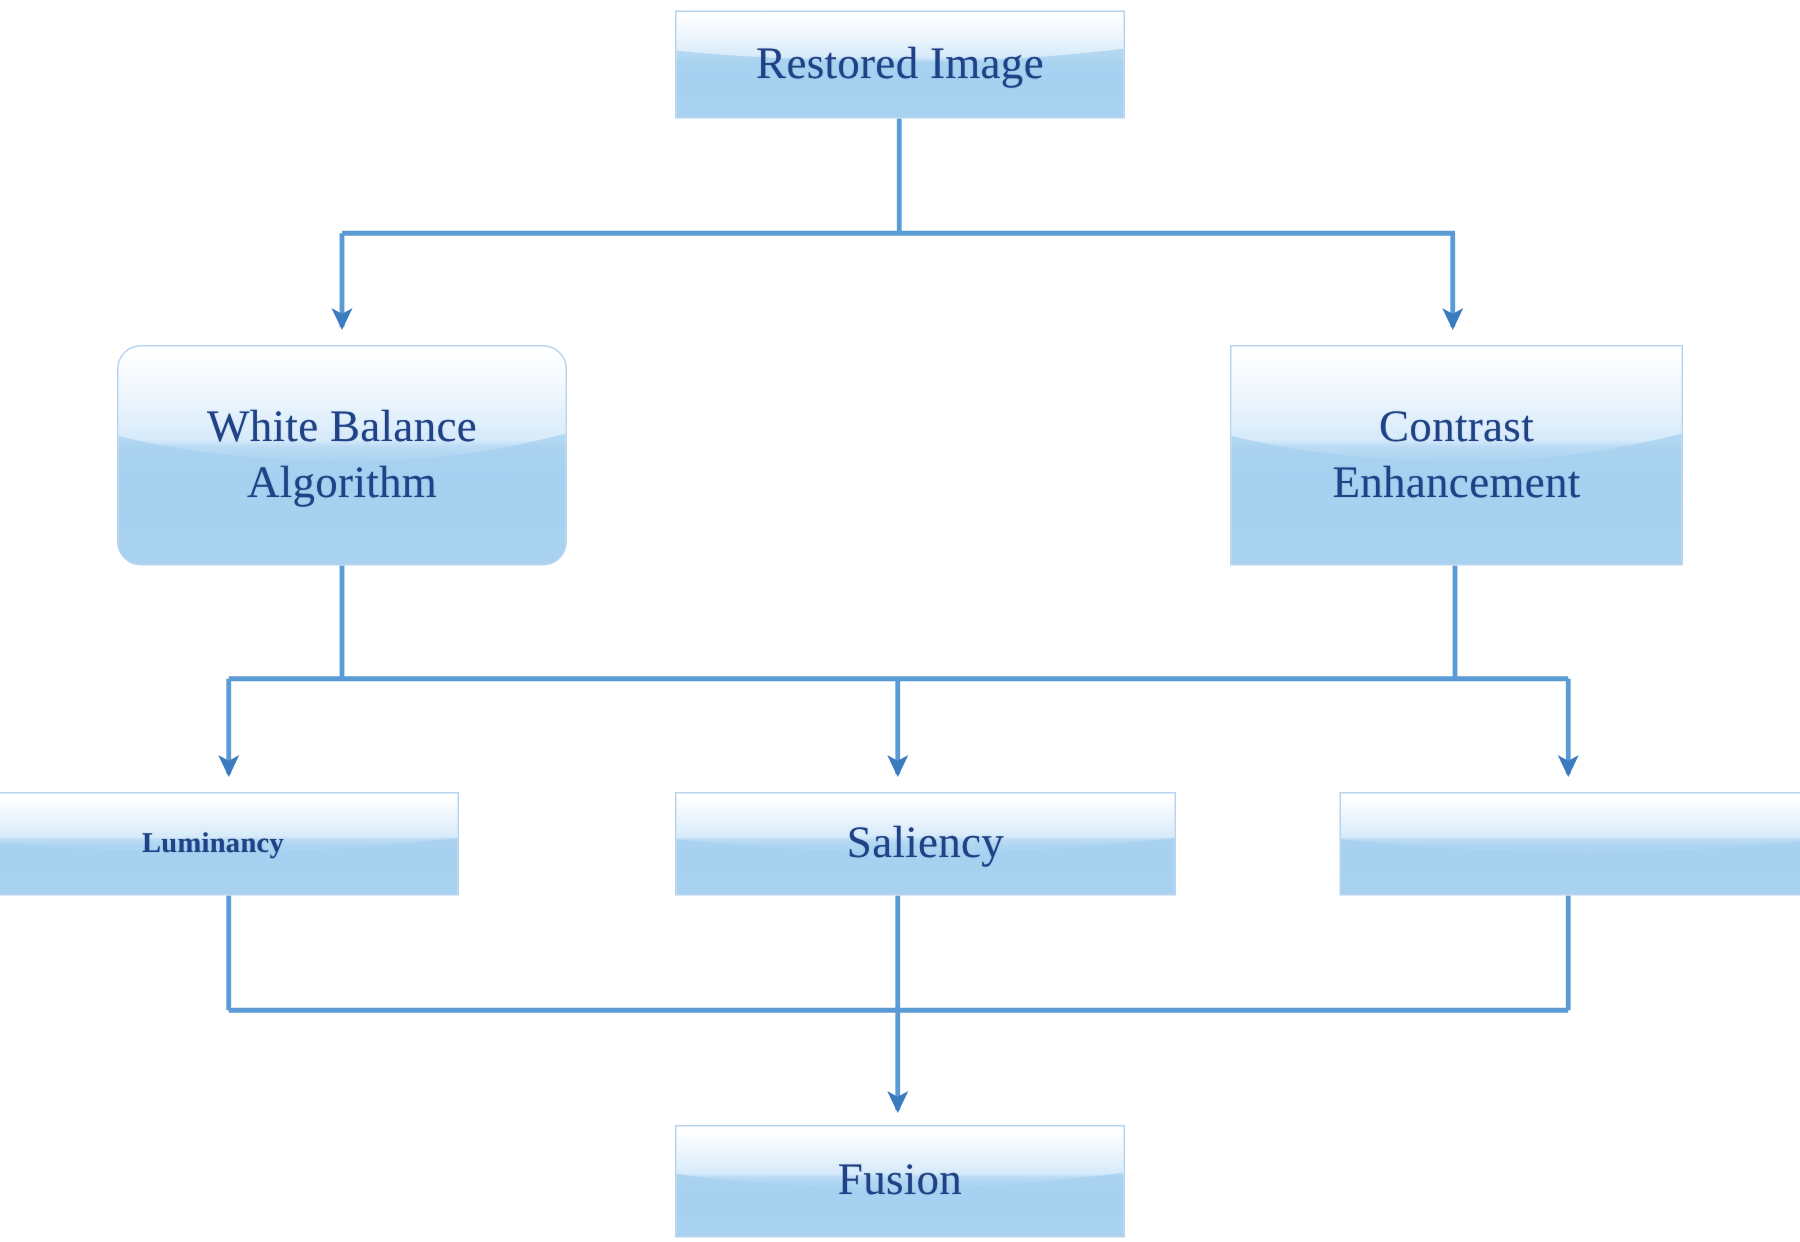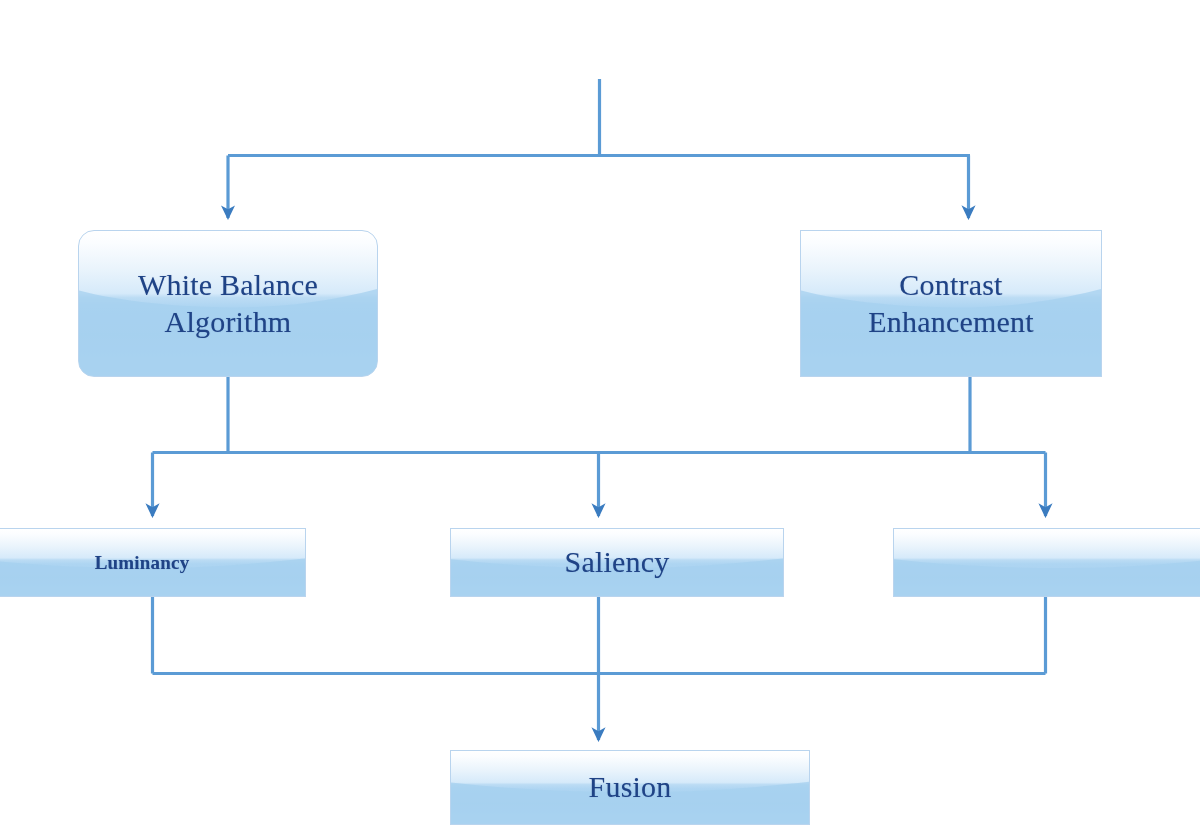--- a/index.html
+++ b/index.html
@@ -65,33 +65,33 @@
     white-space: pre-line;
   }
 
   
   .n-restored   { left:450px;  top:7px;   width:300px; height:72px;  }
   .n-restored   .label { font-size: 30px; }
 
   .n-whitebal   { left:78px;   top:230px; width:300px; height:147px;border-radius:16px; }
   .n-whitebal   .label { font-size: 30px; }
 
-  .n-contrast   { left:800px;  top:230px; width:302px; height:147px; }
+  .n-contrast   { left:820px;  top:230px; width:302px; height:147px; }
   .n-contrast   .label { font-size: 30px; }
 
   .n-luminancy  { left:-22px;  top:528px; width:328px; height:69px;  }
   .n-luminancy  .label { font-size: 19px; font-weight: bold; }
 
   .n-saliency   { left:450px;  top:528px; width:334px; height:69px;  }
   .n-saliency   .label { font-size: 30px; }
 
   .n-chroma     { left:893px;  top:528px; width:330px; height:69px;  }
   .n-chroma     .label { font-size: 30px; }
 
-  .n-fusion     { left:450px;  top:750px; width:360px; height:75px;  }
+  .n-fusion     { left:450px;  top:750px; width:300px; height:75px;  }
   .n-fusion     .label { font-size: 30px; }
 </style>
 </head>
 <body>
 
 <div id="canvas">
 
   <svg id="edges" viewBox="0 0 1200 828" width="1200" height="828" xmlns="http://www.w3.org/2000/svg">
     <defs>
       <marker id="arrowhead" viewBox="0 0 10 10" refX="8.6" refY="5" markerWidth="4.6" markerHeight="4.6" orient="auto-start-reverse">
@@ -123,20 +123,26 @@
       <path d="M 152.5 597 L 152.5 673.5"></path>
 
       <path d="M 1045.5 597 L 1045.5 673.5"></path>
 
       <path d="M 152.5 673.5 L 1045.5 673.5"></path>
 
       <path d="M 598.5 597 L 598.5 740" marker-end="url(#arrowhead)"></path>
     </g>
   </svg>
 
+  <div class="node n-restored">
+    <svg class="wave" viewBox="0 0 100 100" preserveAspectRatio="none">
+      <path d="M0,36 C22,46 50,50 72,45 C84,42 93,38 100,34 L100,100 L0,100 Z" fill="#a6d0ef" opacity="0.75"></path>
+    </svg>
+    <span class="label">Restored Image</span>
+  </div>
 
   <div class="node n-whitebal">
     <svg class="wave" viewBox="0 0 100 100" preserveAspectRatio="none">
       <path d="M0,40 C20,52 52,56 74,50 C85,47 93,43 100,39 L100,100 L0,100 Z" fill="#a6d0ef" opacity="0.75"></path>
     </svg>
     <span class="label">White Balance
 Algorithm</span>
   </div>
 
   <div class="node n-contrast">

